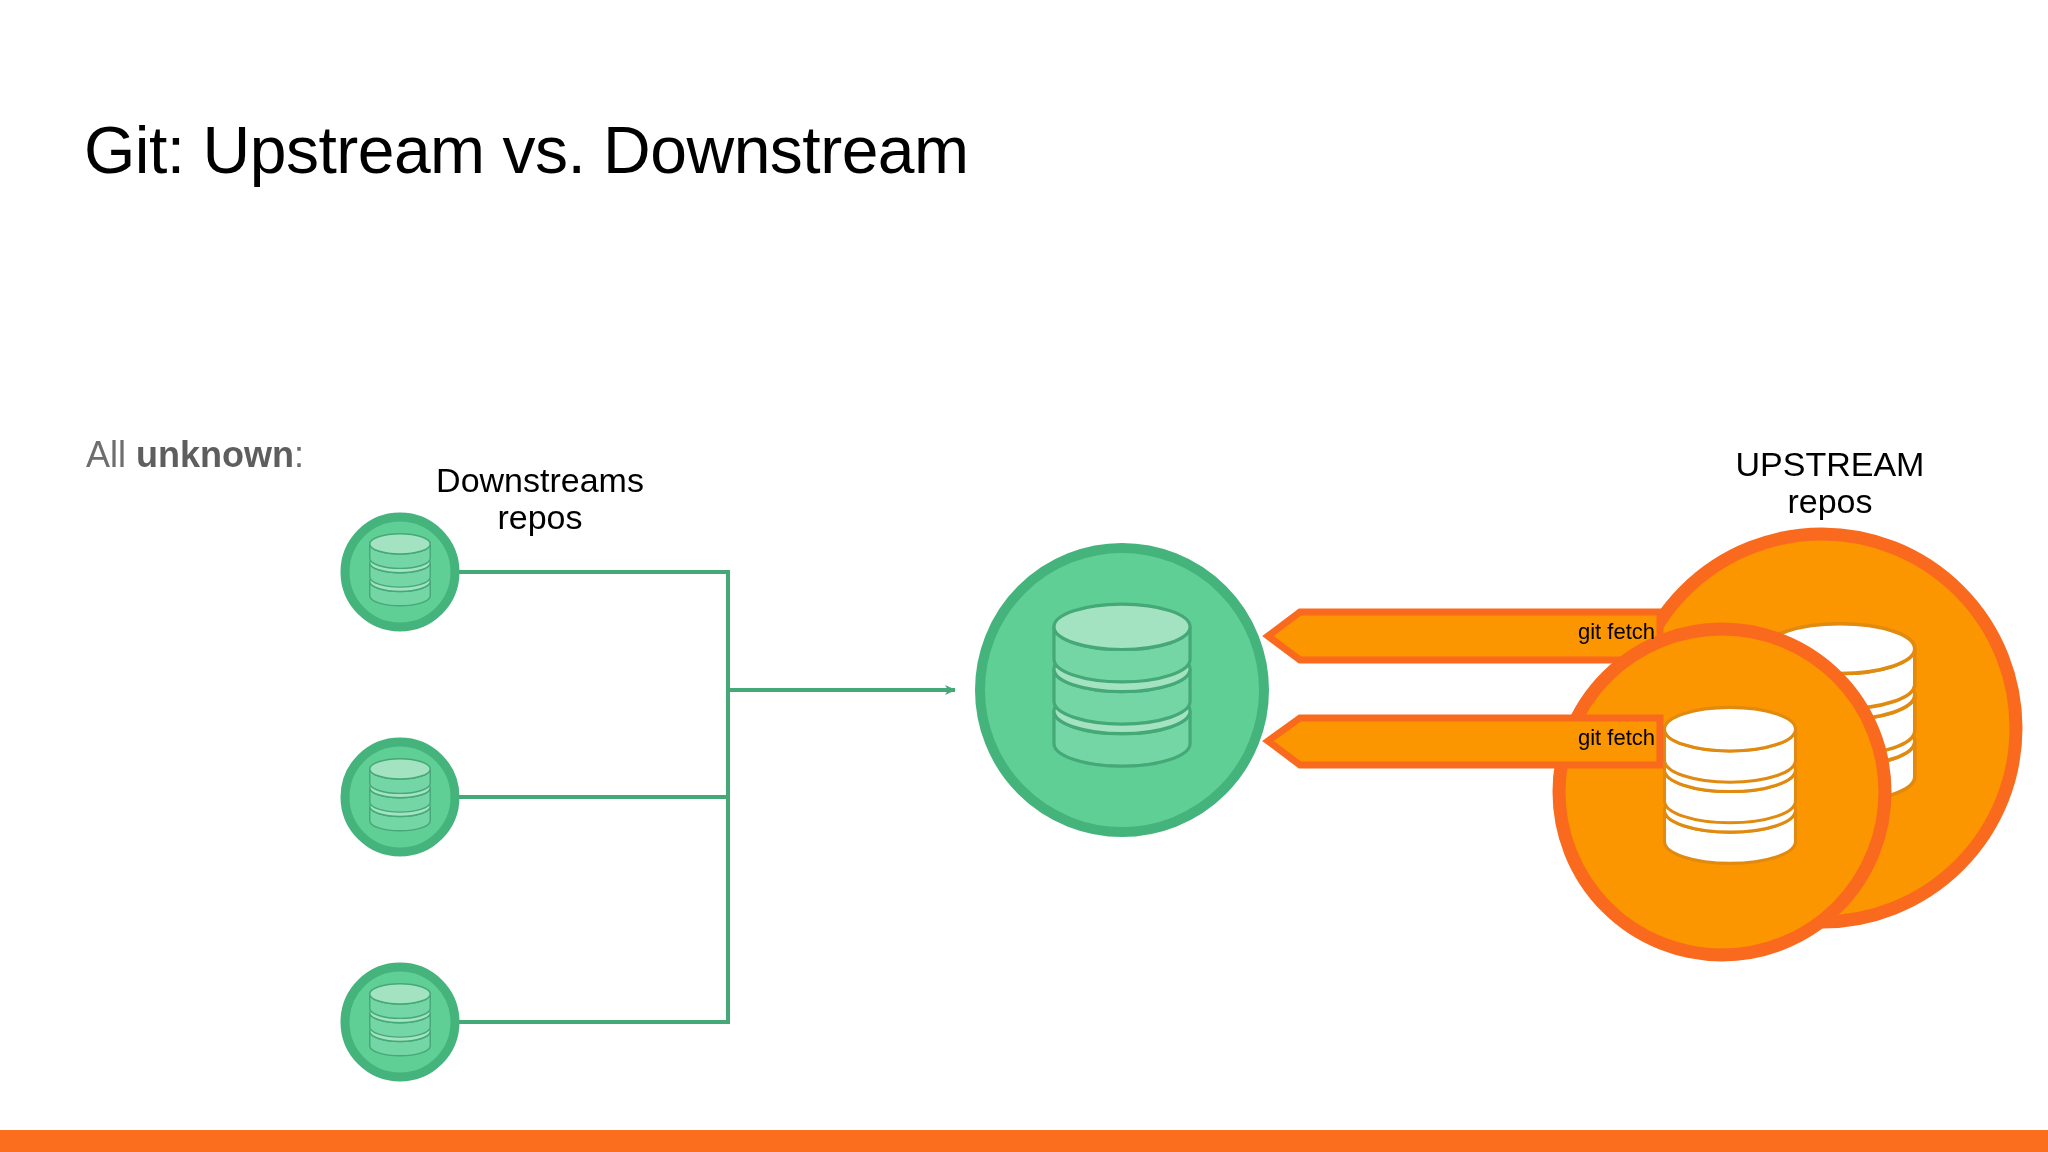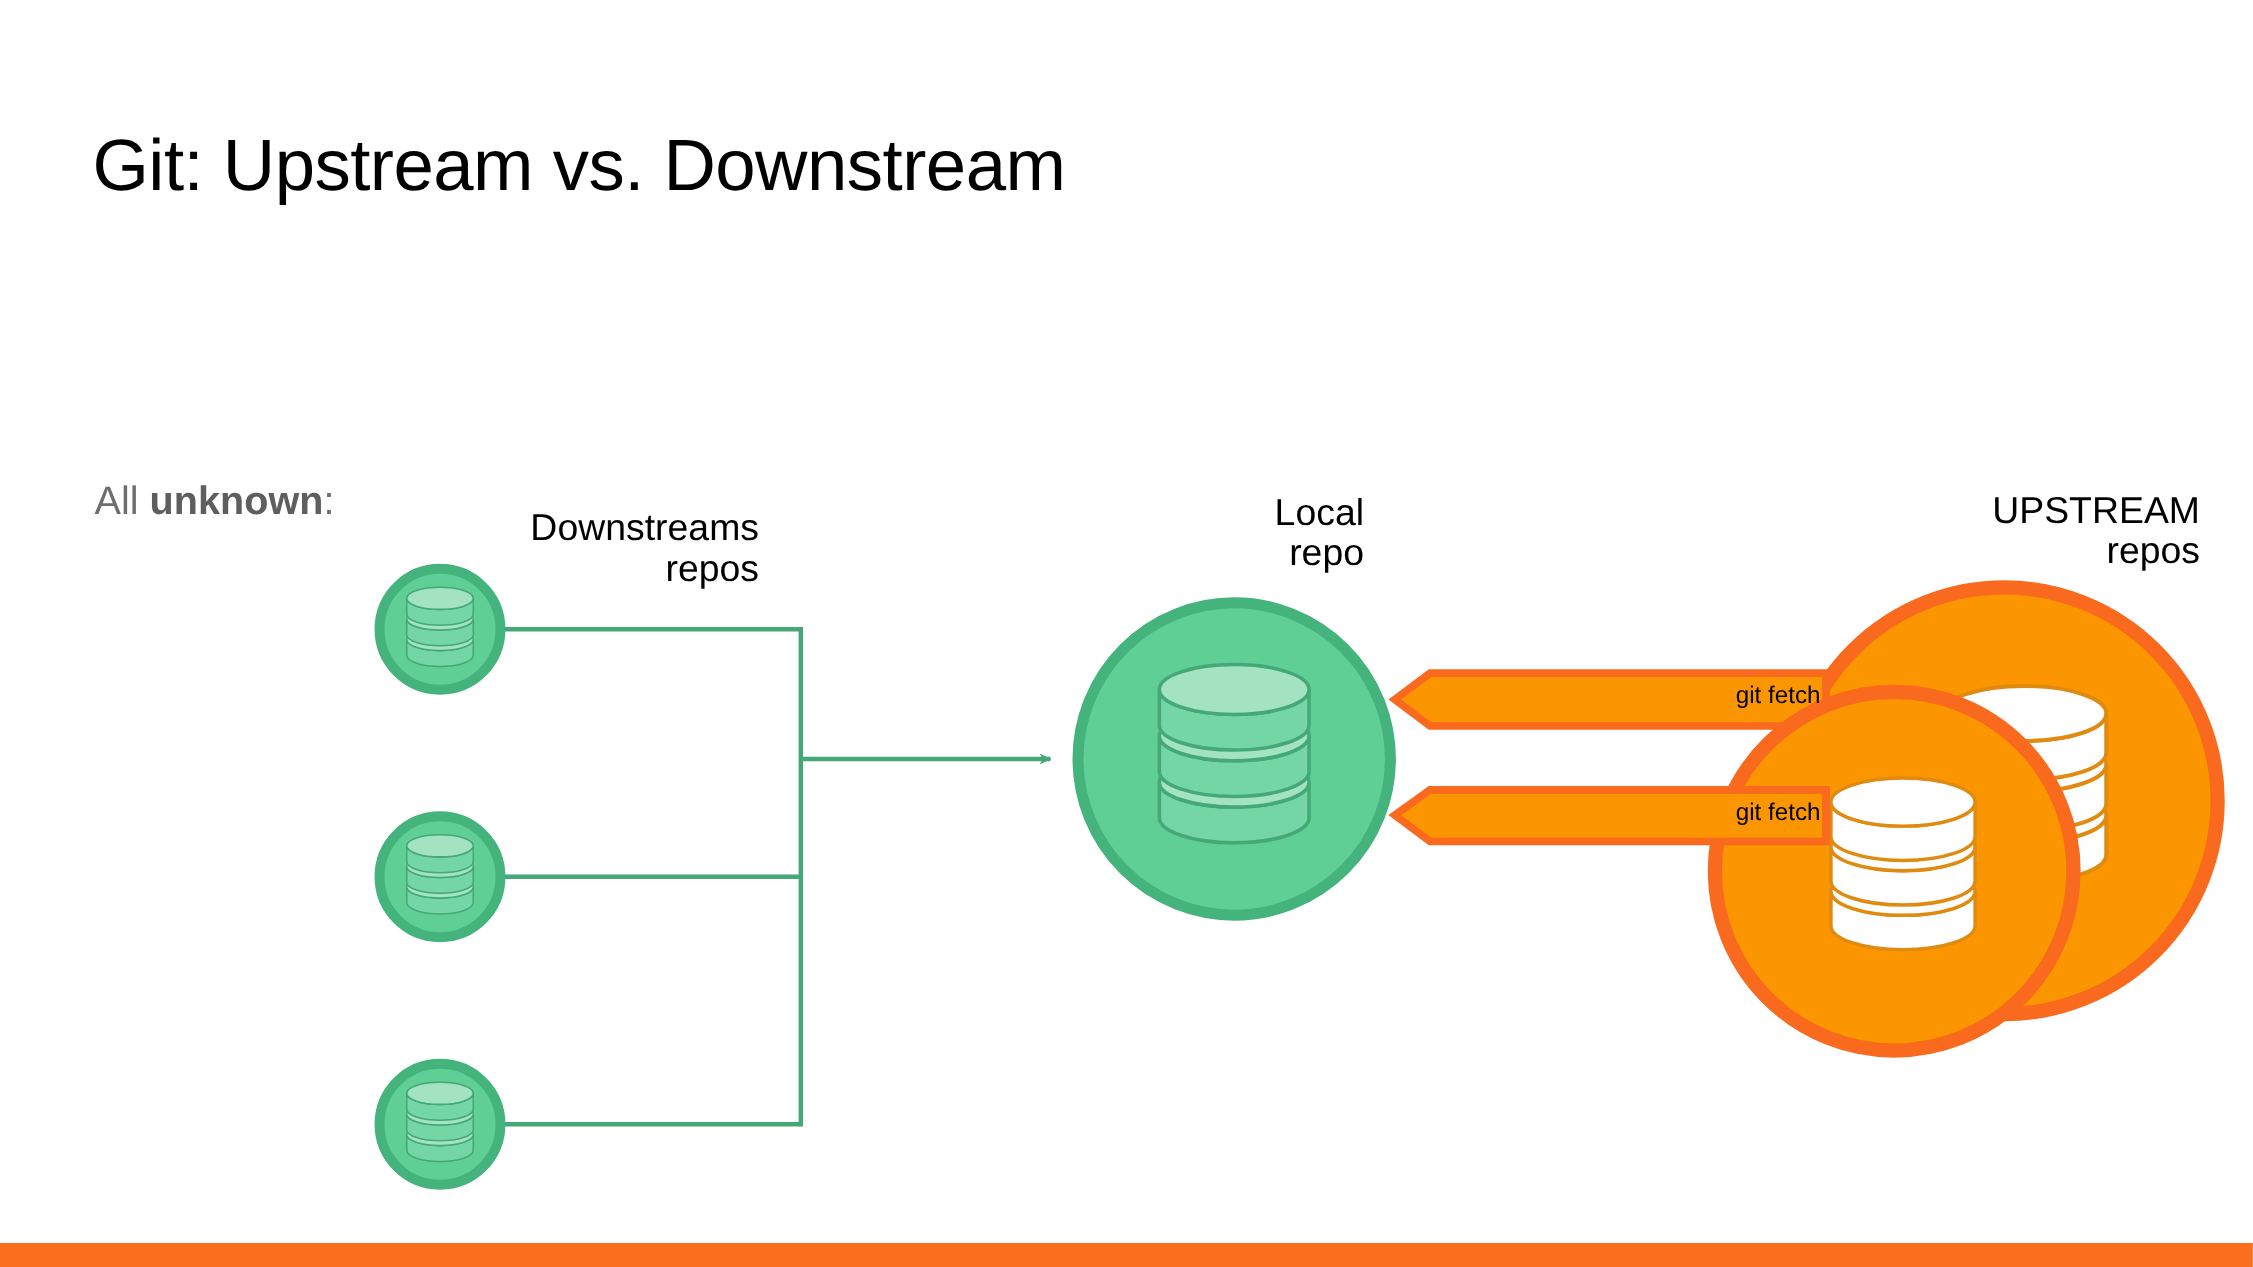--- a/index.html
+++ b/index.html
@@ -53,21 +53,21 @@
     font-weight: 400;
     color: #6e6e6e;
     white-space: nowrap;
     margin-top: 36px;
   }
   .subtitle-line-2 .strong { font-weight: 700; color: #5e5e5e; }
 
   
   .caption {
     position: absolute;
-    text-align: right;
+    text-align: center;
     font-size: 34px;
     line-height: 1.08;
     color: #000000;
     font-weight: 400;
   }
   .caption-downstreams { left: 390px;  top: 462px; width: 300px; }
   .caption-local       { left: 1010px; top: 448px; width: 230px; }
   .caption-upstream    { left: 1660px; top: 446px; width: 340px; }
 
   
@@ -195,24 +195,20 @@
     </g>
 
     <path d="M1268,741 L1300,718 H1660 V765 H1300 Z" fill="#fb9500" stroke="#fa6a1e" stroke-width="7" stroke-linejoin="miter"></path>
   </svg>
 
   <div class="caption caption-downstreams">
     <div>Downstreams</div>
     <div>repos</div>
   </div>
 
-  <div class="caption caption-local">
-    <div>Local</div>
-    <div>repo</div>
-  </div>
 
   <div class="caption caption-upstream">
     <div>UPSTREAM</div>
     <div>repos</div>
   </div>
 
   <div class="fetch-label fetch-label-1">git fetch</div>
 
   <div class="fetch-label fetch-label-2">git fetch</div>
 

